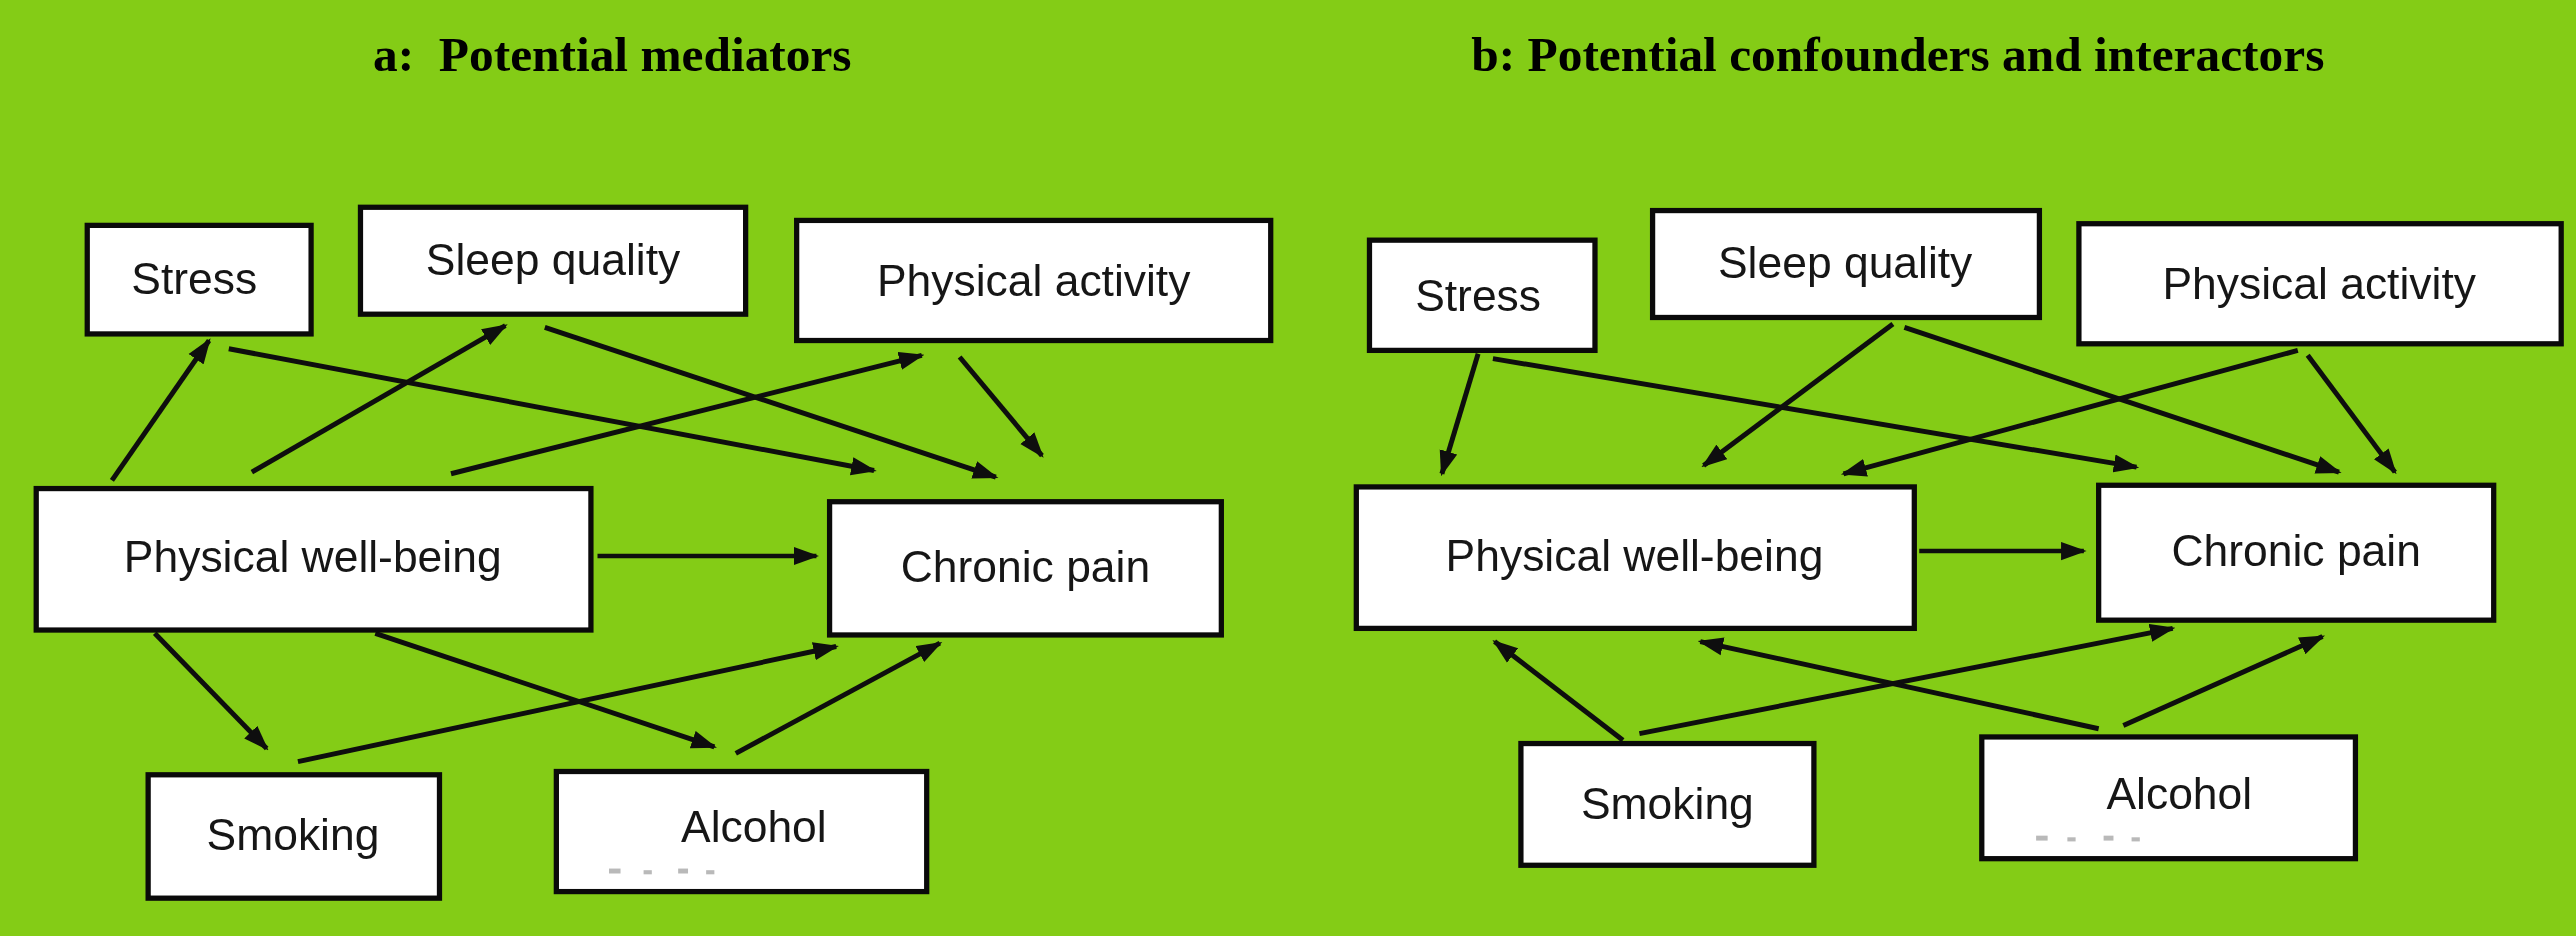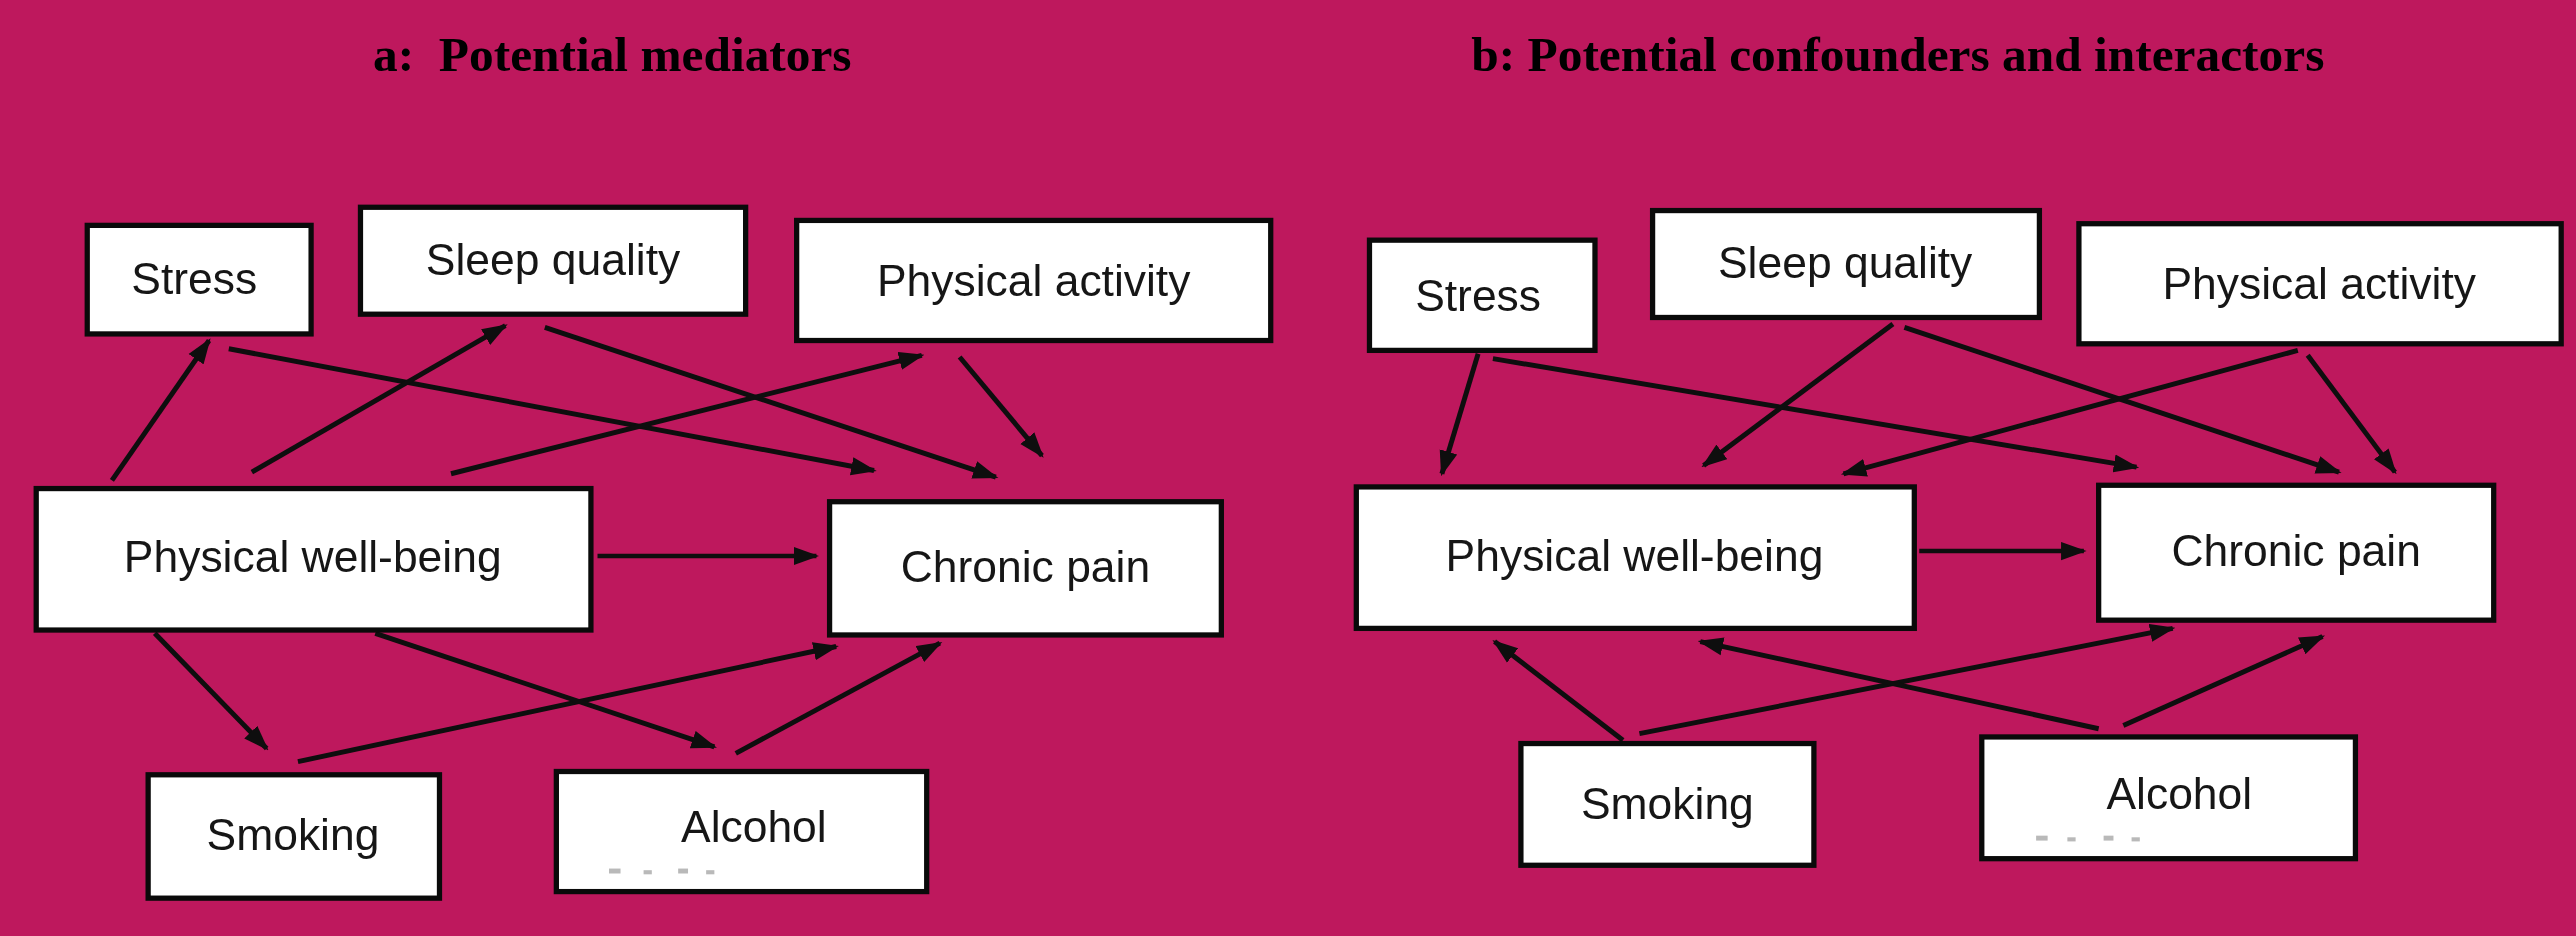--- a/index.html
+++ b/index.html
@@ -4,21 +4,21 @@
 <style>
   html, body {
     margin: 0;
     padding: 0;
     background: #ffffff;
   }
   .page {
     position: relative;
     width: 2576px;
     height: 936px;
-    background: #be185d;
+    background: #84cc16;
     overflow: hidden;
   }
   svg { display: block; }
   .node-box {
     fill: #ffffff;
     stroke: #0a0a0a;
     stroke-width: 3.2;
   }
   .node-label {
     font-family: "Liberation Sans", "DejaVu Sans", sans-serif;

